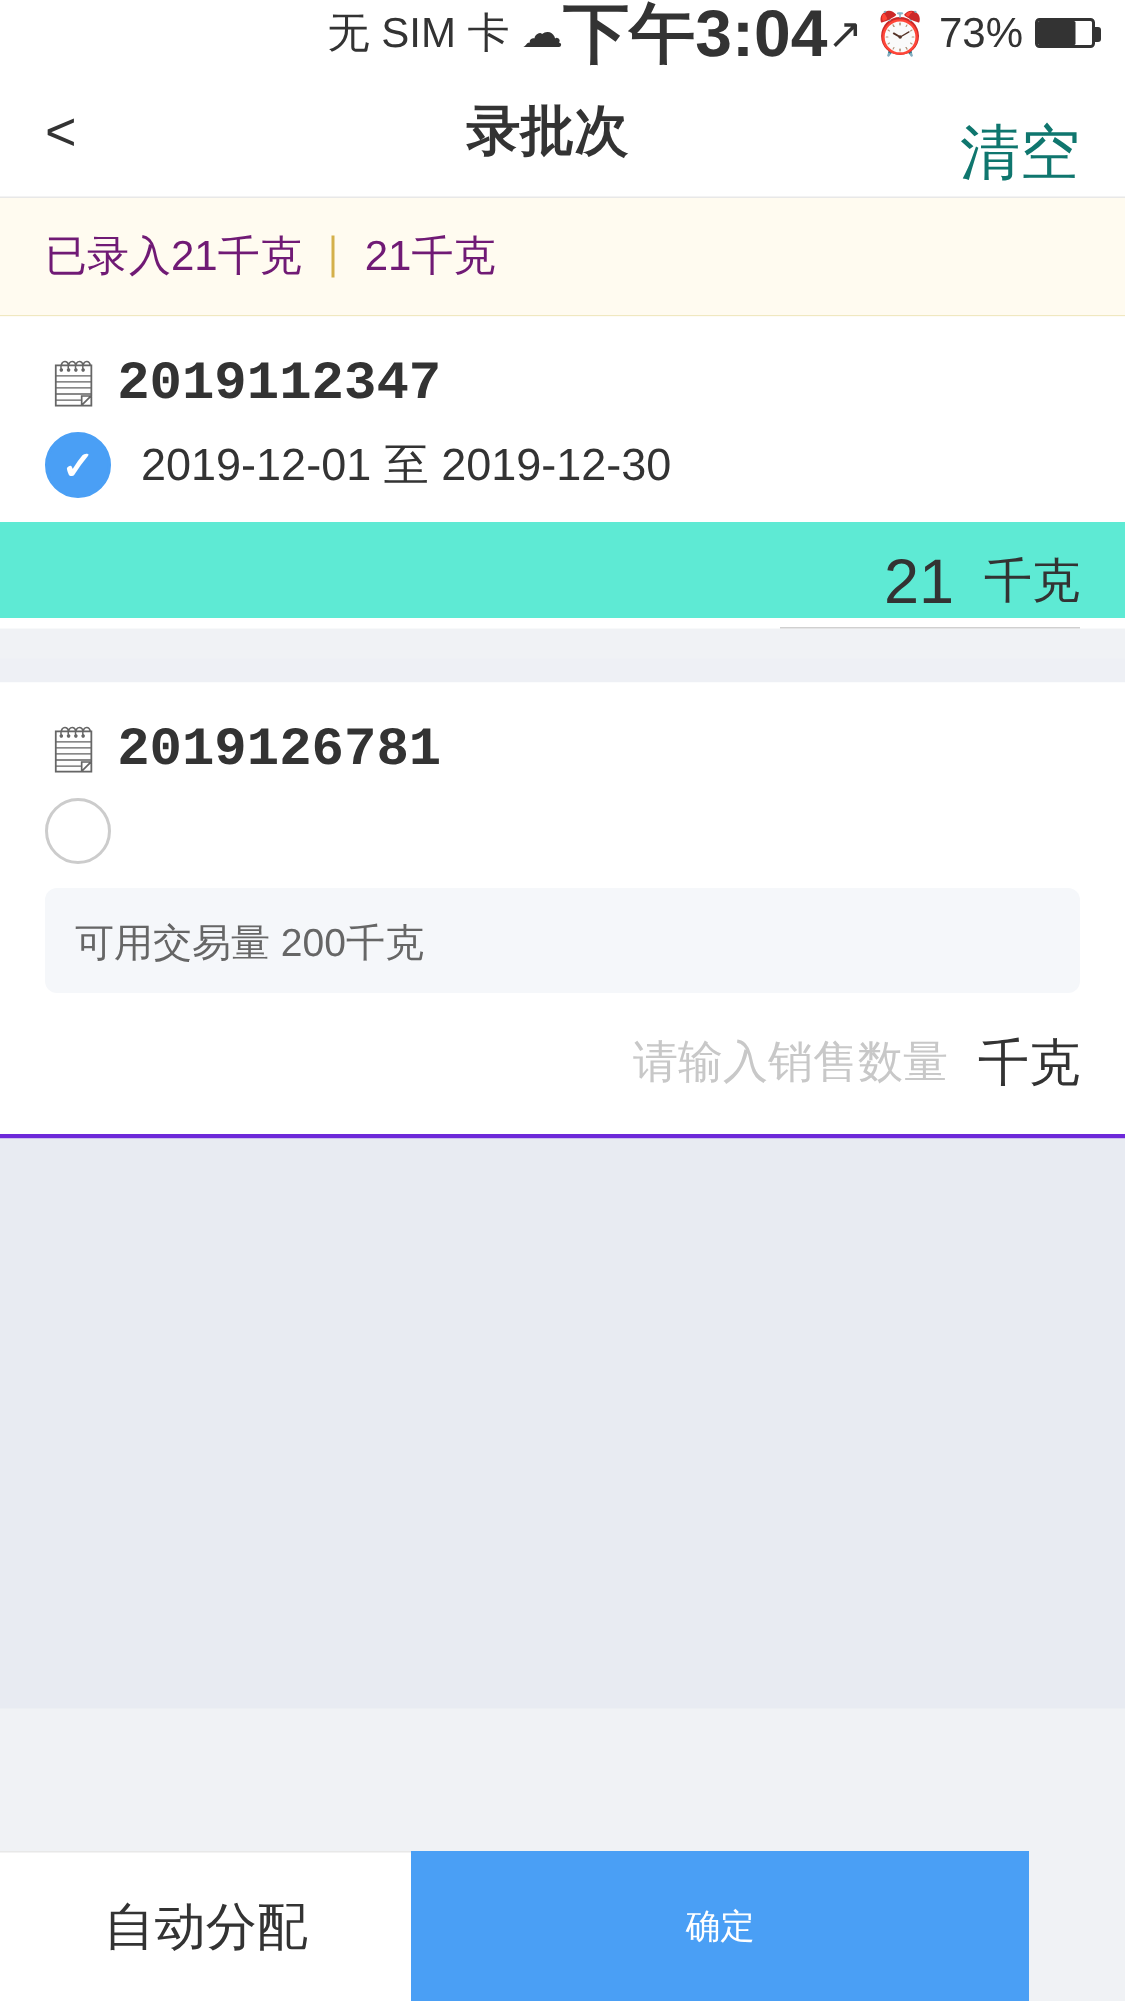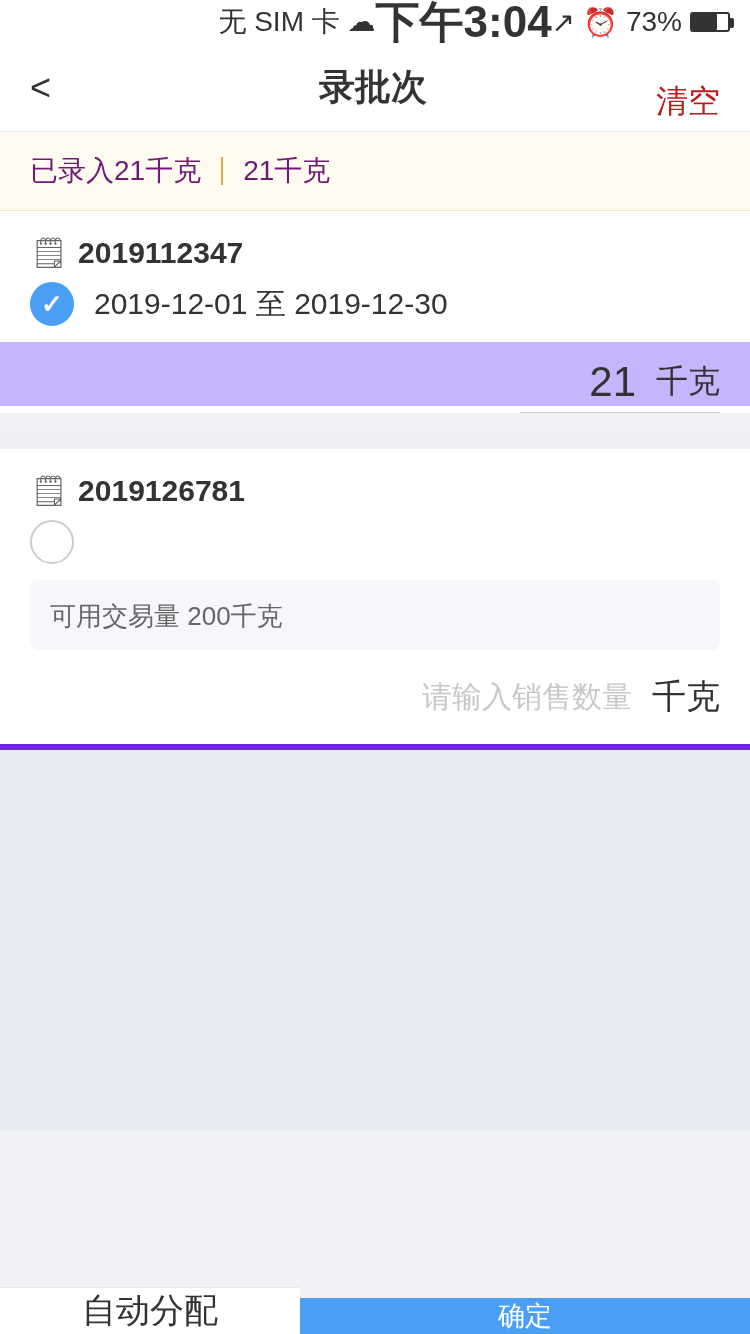--- a/index.html
+++ b/index.html
@@ -46,22 +46,22 @@
       cursor: pointer;
       width: 60px;
     }
     .nav-title {
       font-size: 36px;
       font-weight: 600;
       color: #333;
       font-family: Liberation Serif, serif;
     }
     .nav-clear {
-      font-size: 32px;
-      color: #b91c1c;
+      font-size: 40px;
+      color: #0f766e;
       cursor: pointer;
       margin-top: 28px;
     }
 
     
     .info-banner {
       background: #fffbf0;
       border-bottom: 1px solid #f0e8c0;
       padding: 20px 30px;
       display: flex;
@@ -93,23 +93,24 @@
       display: flex;
       align-items: center;
       gap: 10px;
       margin-bottom: 12px;
     }
     .batch-icon {
       font-size: 30px;
       color: #666;
     }
     .batch-number {
-      font-size: 30px;
+      font-size: 36px;
       font-weight: 600;
       color: #333;
+      font-family: Liberation Mono, monospace;
     }
     .batch-date-row {
       display: flex;
       align-items: center;
       gap: 20px;
       margin-bottom: 16px;
     }
     .radio-circle {
       width: 44px;
       height: 44px;
@@ -151,21 +152,21 @@
       font-size: 34px;
       color: #333;
     }
     .quantity-input-row {
       display: flex;
       align-items: center;
       justify-content: flex-end;
       padding: 24px 30px;
       background: #fff;
       gap: 20px;
-      border-bottom: 6px solid #6d28d9;
+      border-bottom: 3px solid #6d28d9;
     }
     .quantity-input {
       font-size: 30px;
       color: #ccc;
       text-align: right;
       border: none;
       outline: none;
       background: transparent;
       flex: 1;
     }
@@ -183,49 +184,48 @@
       background: #e8ebf2;
       flex: 1;
       min-height: 380px;
     }
 
     
     .bottom-bar {
       position: fixed;
       bottom: 0;
       left: 0;
-      width: 750px;
+      width: 686px;
       height: 100px;
       display: flex;
-      align-items: flex-end;
     }
     .btn-auto {
       flex: 1;
       background: #fff;
       border: none;
       font-size: 34px;
       color: #333;
       cursor: pointer;
       border-top: 1px solid #e8e8e8;
     }
     .btn-confirm {
       flex: 1.5;
       background: #4a9ff5;
       border: none;
-      font-size: 27px;
+      font-size: 23px;
       color: #fff;
       cursor: pointer;
     }
 
     .quantity-display-row {
       display: flex;
       align-items: center;
       justify-content: flex-end;
       padding: 16px 30px 0 30px;
-      background: #c4b5fd;
+      background: #5eead4;
       gap: 20px;
     }
     .qty-num {
       font-size: 42px;
       font-weight: 400;
       color: #333;
     }
     .qty-unit {
       font-size: 32px;
       color: #333;

